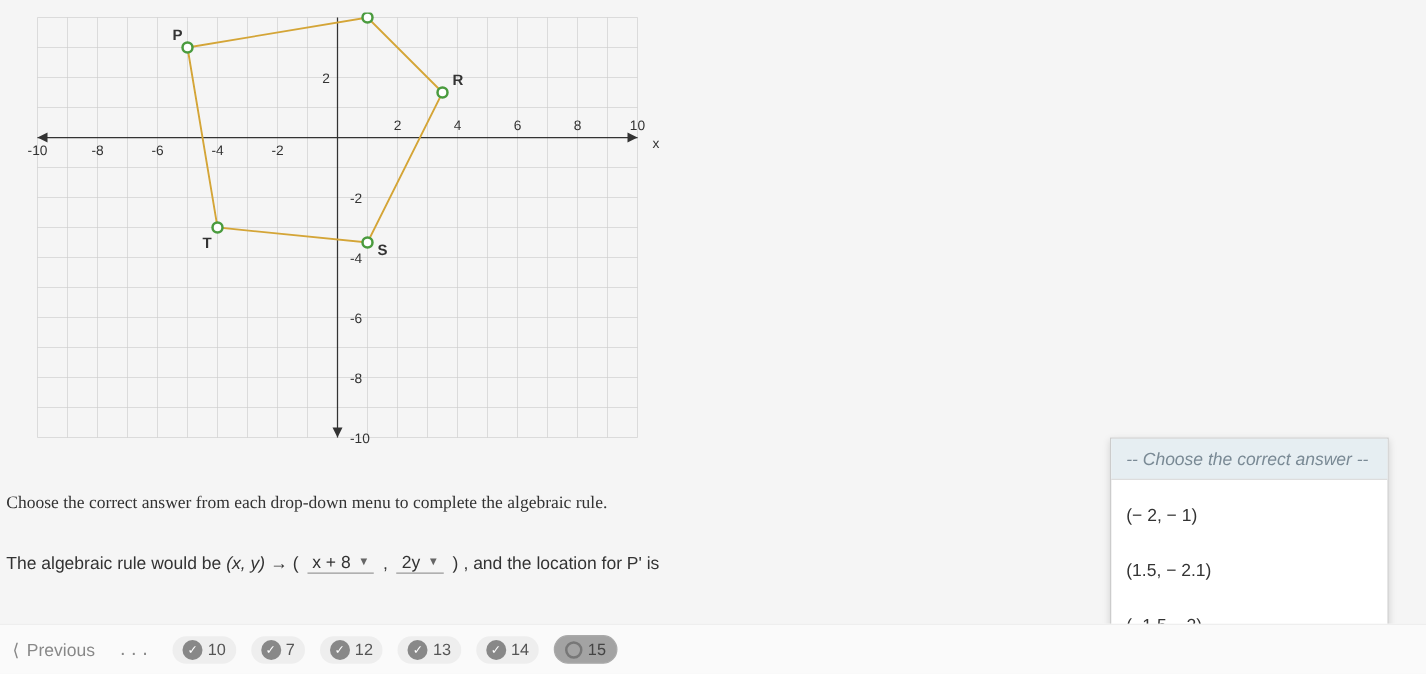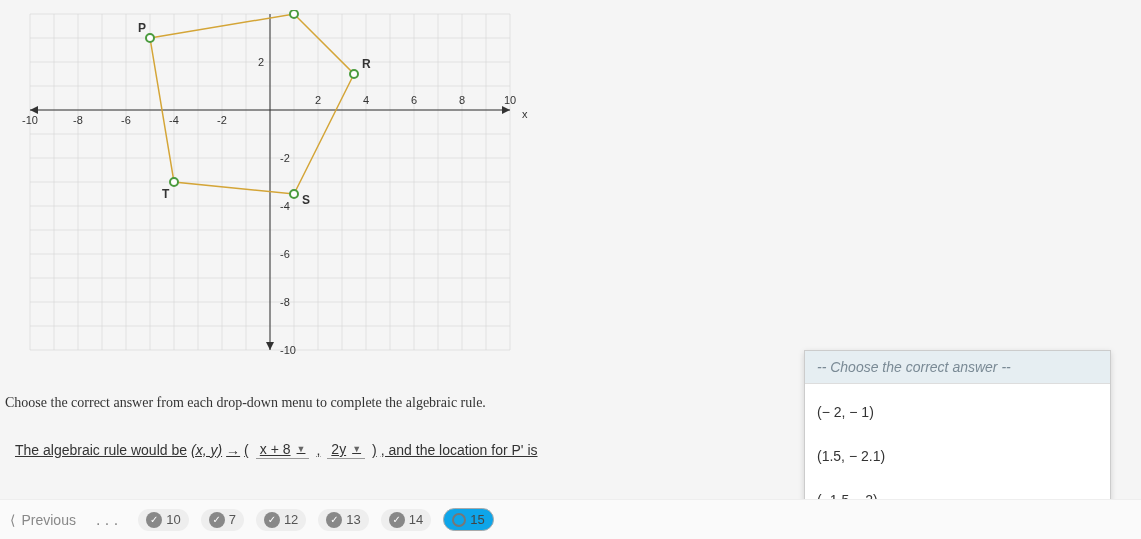--- a/index.html
+++ b/index.html
@@ -58,29 +58,28 @@
     .instruction {
       position: absolute;
       left: 5px;
       top: 395px;
       font-size: 14px;
       color: #333;
       font-family: Liberation Serif, serif;
     }
     .rule-line {
       position: absolute;
-      left: 15px;
+      left: 5px;
       top: 440px;
       font-size: 14px;
       color: #333;
       display: flex;
       align-items: center;
       gap: 4px;
       flex-wrap: wrap;
-      text-decoration: underline;
     }
     .math {
       font-style: italic;
     }
     .dropdown {
       display: inline-flex;
       align-items: center;
       border-bottom: 1px solid #999;
       padding: 1px 4px;
       margin: 0 3px;
@@ -135,38 +134,38 @@
       width: 16px;
       height: 16px;
       border-radius: 50%;
       background: #888;
       color: #fff;
       align-items: center;
       justify-content: center;
       font-size: 10px;
     }
     .nav-item.current {
-      background: #0ea5e9;
+      background: #a3a3a3;
       color: #444;
       border: 1px solid #aaa;
     }
     .nav-item.current .circle {
       display: inline-flex;
       width: 14px;
       height: 14px;
       border-radius: 50%;
       border: 2px solid #777;
       align-items: center;
       justify-content: center;
     }
     .answer-dropdown {
       position: absolute;
       right: 30px;
       top: 350px;
-      width: 307px;
+      width: 223px;
       background: #fff;
       border: 1px solid #ccc;
       box-shadow: 0 2px 6px rgba(0,0,0,0.15);
       font-size: 14px;
     }
     .answer-dropdown .header {
       padding: 8px 12px;
       background: #e6eef2;
       color: #7a8a95;
       font-style: italic;

